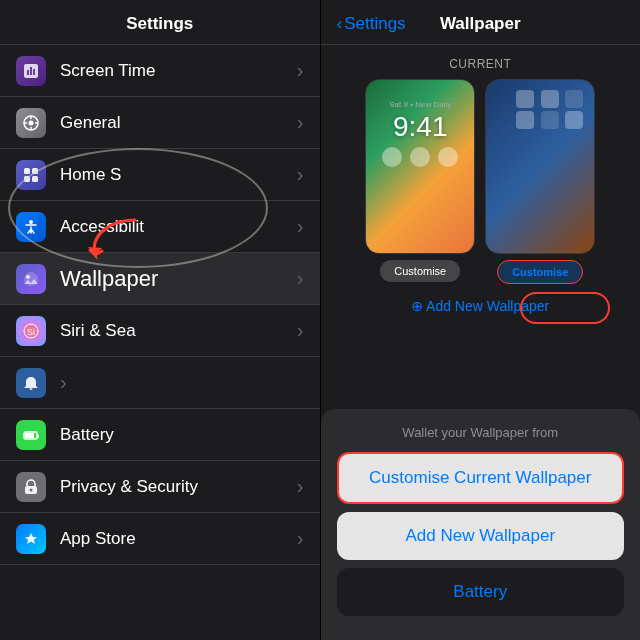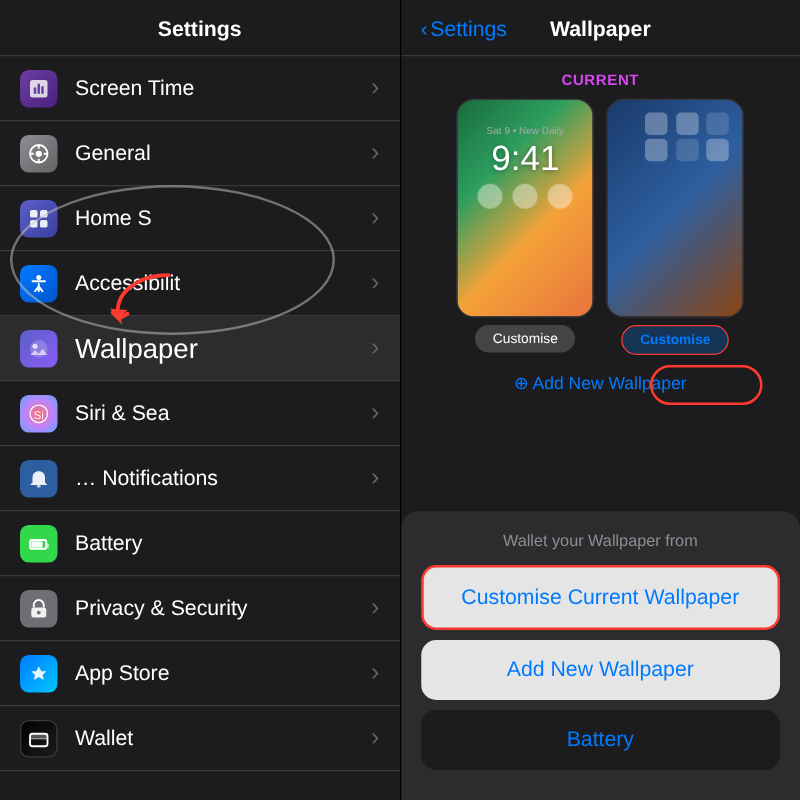--- a/index.html
+++ b/index.html
@@ -155,23 +155,23 @@
     }
 
     .wallpaper-title {
       color: #fff;
       font-size: 17px;
       font-weight: 600;
     }
 
     .current-label {
       text-align: center;
-      color: #d946ef;
+      color: #a3a3a3;
       font-size: 12px;
-      font-weight: 700;
+      font-weight: 400;
       letter-spacing: 0.5px;
       padding: 12px 0 8px;
     }
 
     
     .wallpaper-preview-area {
       display: flex;
       justify-content: center;
       gap: 10px;
       padding: 0 16px 8px;
@@ -390,21 +390,20 @@
       <span class="chevron-right"></span>
     </div>
 
     <div class="settings-item">
       <div class="settings-icon" style="background:#2d5fa0;">
         <svg width="18" height="18" viewBox="0 0 18 18">
             <path d="M9 3 C6 3 4 5 4 8 L4 12 L2 14 L16 14 L14 12 L14 8 C14 5 12 3 9 3Z" fill="white" opacity="0.9"></path>
             <rect x="7.5" y="14" width="3" height="2" rx="1" fill="white" opacity="0.7"></rect>
           </svg>
       </div>
-      <span class="settings-item-label">… Notifications</span>
       <span class="chevron-right"></span>
     </div>
 
     <div class="settings-item">
       <div class="settings-icon battery-icon">
         <svg width="18" height="18" viewBox="0 0 18 18">
             <rect x="2" y="6" width="13" height="7" rx="1.5" fill="none" stroke="white" stroke-width="1.5"></rect>
             <rect x="3" y="7" width="9" height="5" rx="0.5" fill="white"></rect>
             <rect x="15" y="8.5" width="2" height="4" rx="1" fill="white" opacity="0.7"></rect>
           </svg>
@@ -427,31 +426,20 @@
     <div class="settings-item">
       <div class="settings-icon appstore-icon">
         <svg width="18" height="18" viewBox="0 0 18 18">
             <path d="M9 3 L11 7 L15 7 L12 10 L13 14 L9 11.5 L5 14 L6 10 L3 7 L7 7 Z" fill="white" opacity="0.9"></path>
           </svg>
       </div>
       <span class="settings-item-label">App Store</span>
       <span class="chevron-right"></span>
     </div>
 
-    <div class="settings-item">
-      <div class="settings-icon wallet-icon">
-        <svg width="18" height="18" viewBox="0 0 18 18">
-            <rect x="2" y="5" width="14" height="10" rx="2" fill="none" stroke="white" stroke-width="1.5"></rect>
-            <rect x="2" y="5" width="14" height="4" rx="1" fill="white" opacity="0.3"></rect>
-            <line x1="2" y1="9" x2="16" y2="9" stroke="white" stroke-width="1" opacity="0.5"></line>
-          </svg>
-      </div>
-      <span class="settings-item-label">Wallet</span>
-      <span class="chevron-right"></span>
-    </div>
   </div>
 </div>
 
 <div style="width:1px; background:#000; flex-shrink:0;"></div>
 
 <div class="right-panel">
   <div class="wallpaper-header">
     <div class="wallpaper-back">
       <span>‹</span>
       <span>Settings</span>

